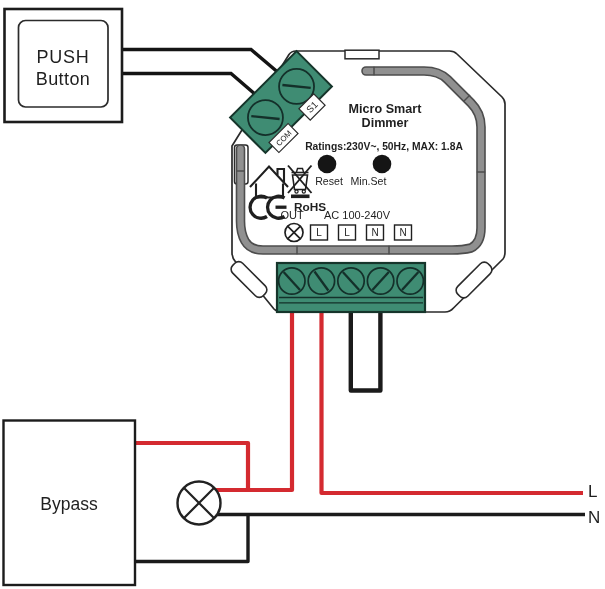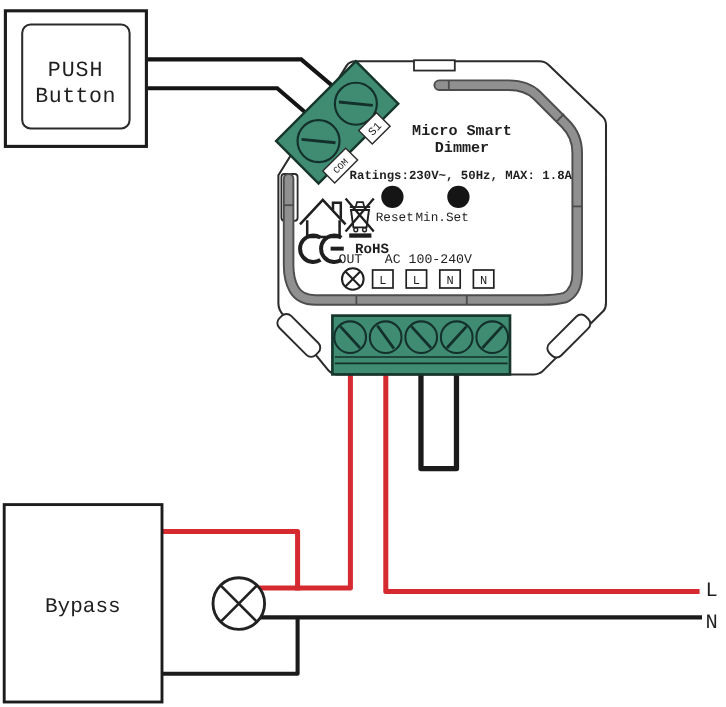--- a/index.html
+++ b/index.html
@@ -1,20 +1,20 @@
 <!DOCTYPE html>
 <html><head>
 <meta charset="utf-8">
 <style>
   html,body{margin:0;padding:0;background:#ffffff;}
   .stage{
     position:relative;
     width:605px;height:589px;
     background:#ffffff;
-    font-family:Liberation Mono, monospace;
+    font-family:Liberation Sans, sans-serif;
   }
   svg text{fill:#1f1f1f;}
   .t-bold{font-weight:700;}
   .t-mid{font-weight:400;}
 </style>
 </head>
 <body>
 
 <div class="stage">
 <svg width="605" height="589" viewBox="0 0 605 589">

